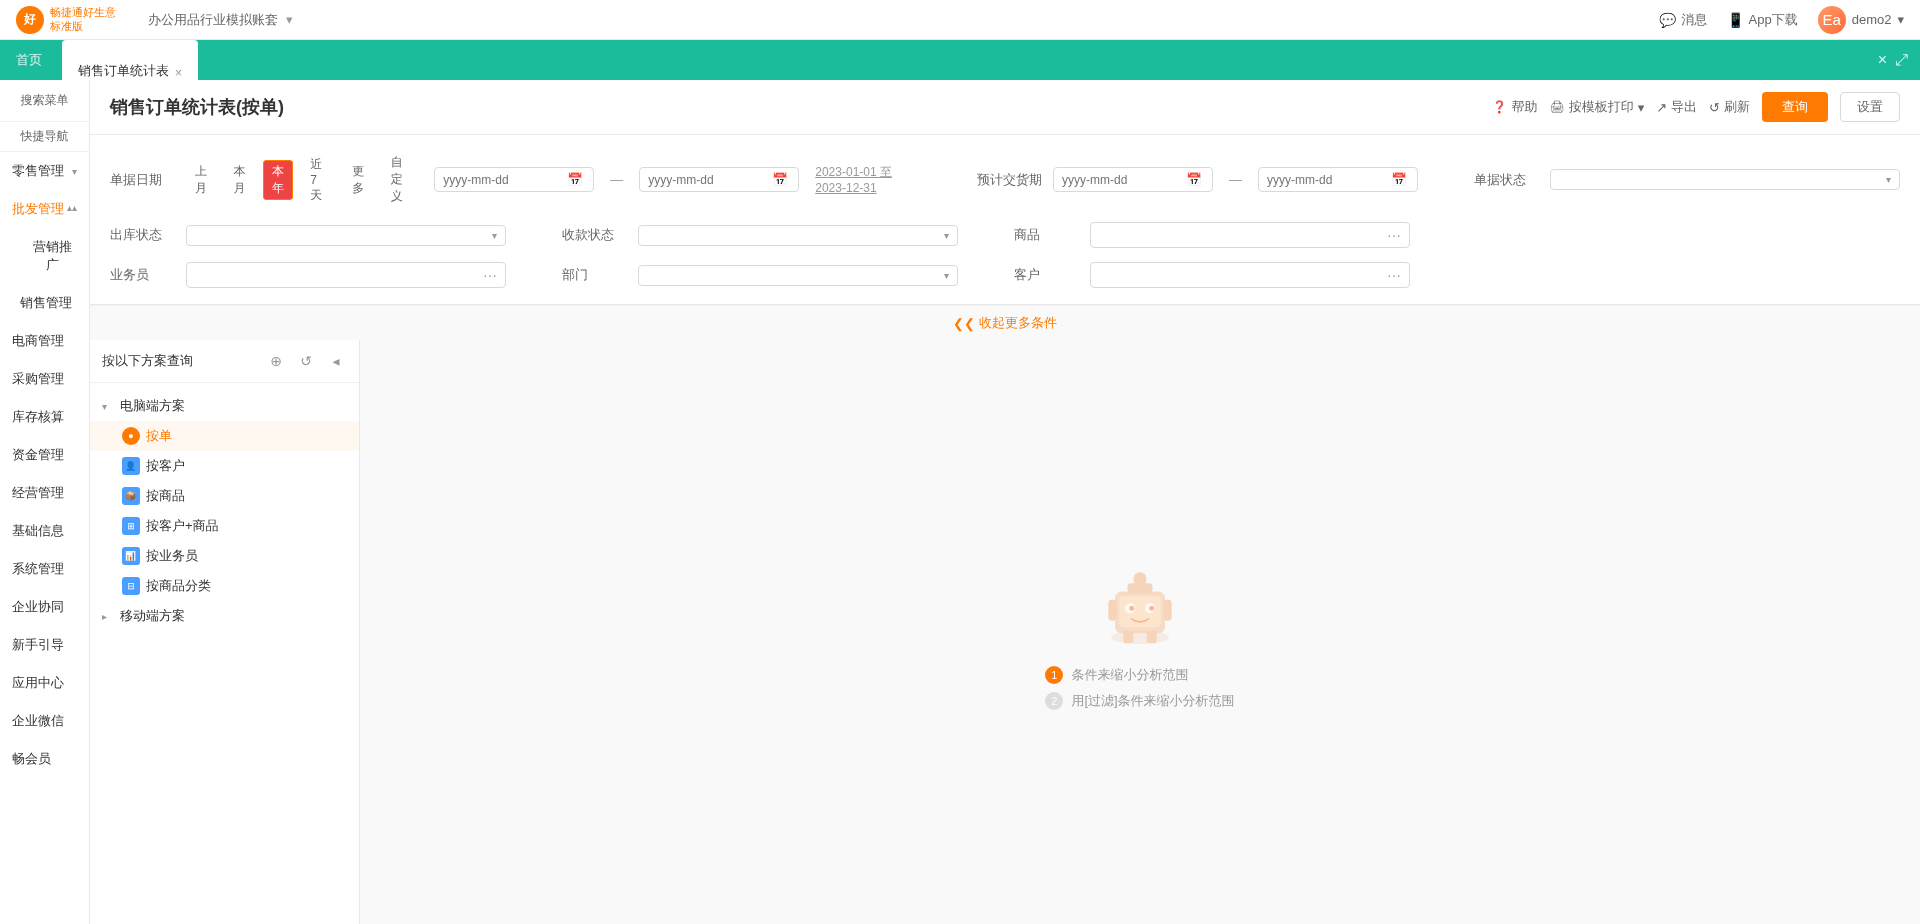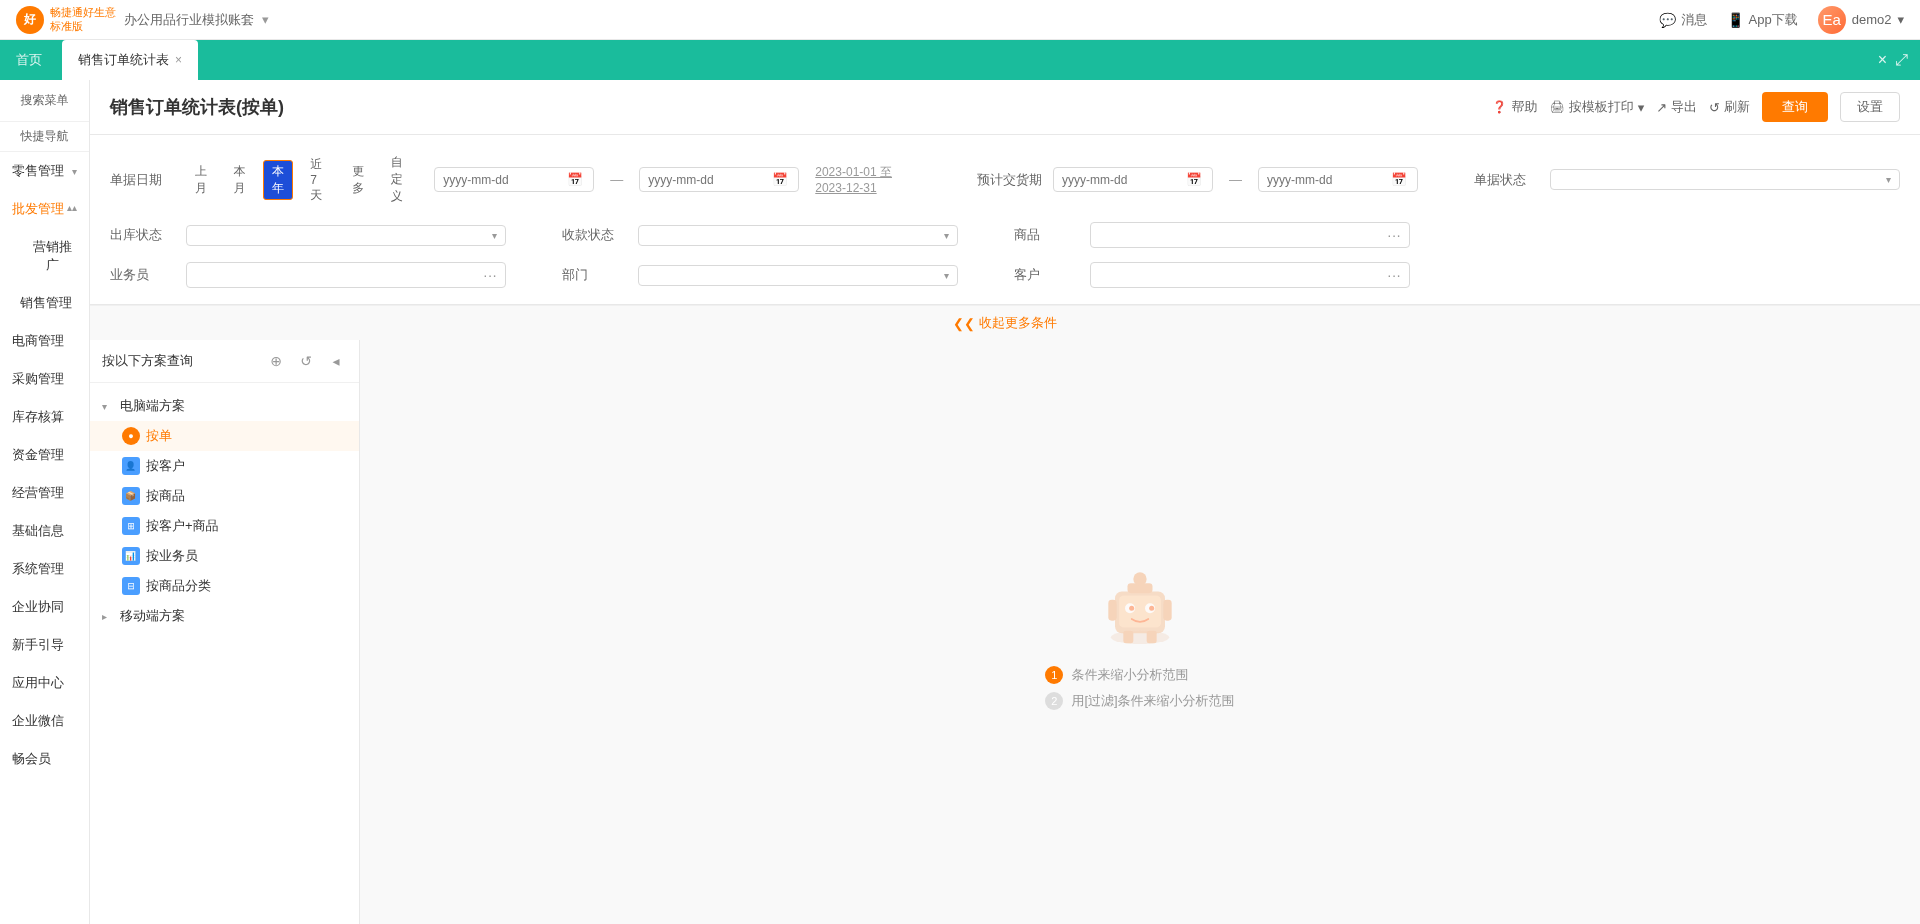--- a/index.html
+++ b/index.html
@@ -38,20 +38,21 @@
       font-weight: bold;
     }
     .logo-text {
       font-size: 11px;
       color: #ff7a00;
       line-height: 1.2;
     }
     .top-bar-title {
       color: #666;
       font-size: 13px;
+      margin-left: 24px;
     }
     .top-bar-right {
       display: flex;
       align-items: center;
       gap: 20px;
     }
     .top-bar-action {
       display: flex;
       align-items: center;
       gap: 4px;
@@ -90,20 +91,21 @@
       gap: 6px;
     }
     .tab-item.home {
       background: transparent;
     }
     .tab-item.active {
       background: #fff;
       color: #333;
       border-radius: 4px 4px 0 0;
       margin-left: 4px;
+      align-items: flex-end;
     }
     .tab-close {
       font-size: 12px;
       color: #999;
       cursor: pointer;
     }
     .tab-bar-actions {
       margin-left: auto;
       display: flex;
       align-items: center;
@@ -248,21 +250,21 @@
     }
     .date-btn {
       padding: 2px 8px;
       border-radius: 3px;
       font-size: 12px;
       cursor: pointer;
       color: #666;
       border: 1px solid transparent;
     }
     .date-btn.active {
-      background: #1d4ed8;
+      background: #ef4444;
       color: white;
       border-color: #ff7a00;
     }
     .filter-date-input {
       display: flex;
       align-items: center;
       gap: 4px;
       border: 1px solid #d9d9d9;
       border-radius: 4px;
       padding: 4px 8px;

